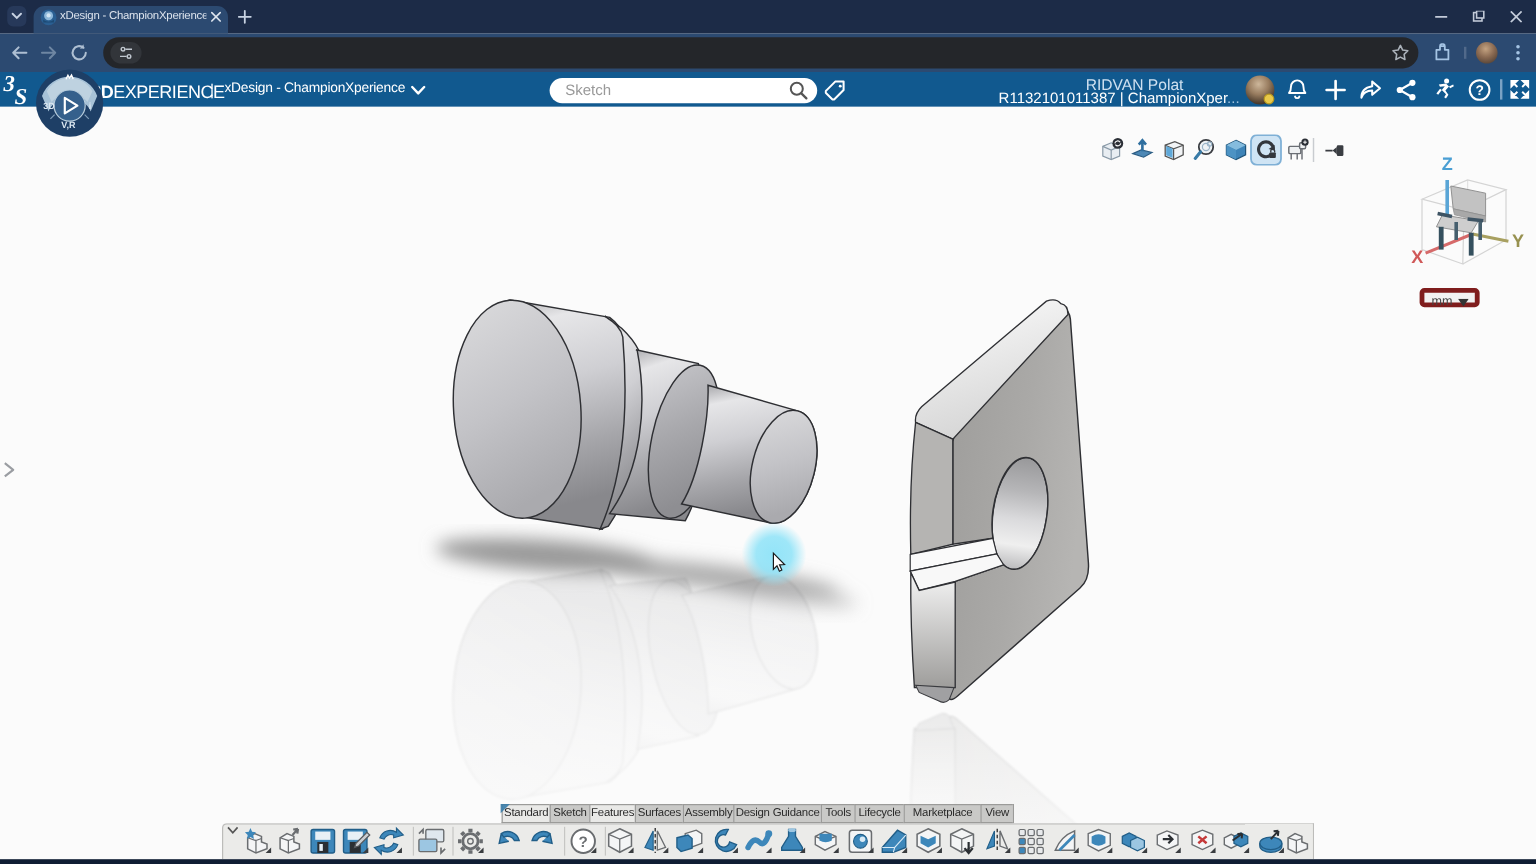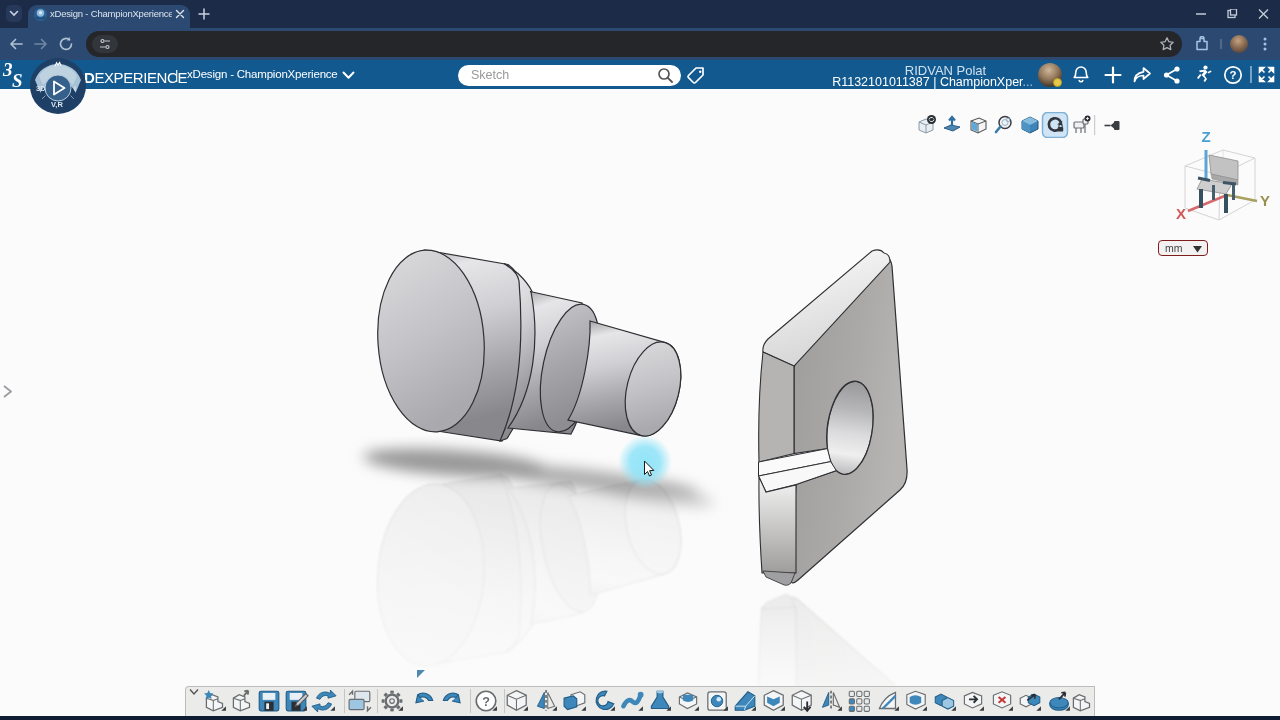--- a/index.html
+++ b/index.html
@@ -310,30 +310,43 @@
   <path d="M37 51 L67 56 L61 66 L32 61 Z" fill="#cecece" stroke="#8e8e8e" stroke-width="0.8"></path>
   <path d="M33 50 L45 52.5" stroke="#3e5464" stroke-width="3"></path>
   <path d="M58 54.5 L71 56" stroke="#3e5464" stroke-width="3"></path>
   <rect x="34" y="61" width="4" height="19" fill="#35505e"></rect>
   <rect x="59" y="66" width="4" height="19" fill="#35505e"></rect>
   <rect x="47" y="57" width="3" height="15" fill="#465f6e"></rect>
   <rect x="67" y="57" width="3" height="15" fill="#465f6e"></rect>
  </g>
 </svg>
 
-<div class="abs" style="left:1158px;top:240px;width:50px;height:16px;background:#f2f2f2;border:1px solid #7f1d1d;border-radius:4px">
+<div class="abs" style="left:1183px;top:240px;width:50px;height:16px;background:#f2f2f2;border:4px solid #7f1d1d;border-radius:4px">
  <span style="position:absolute;left:6px;top:1px;font-size:10.5px;color:#444">mm</span>
  <svg style="position:absolute;right:5px;top:5px" width="9" height="7" viewBox="0 0 9 7">
         <path d="M0 0 L9 0 L4.5 6.5 Z" fill="#333"></path>
       </svg>
 </div>
 
 <svg class="abs" style="left:2px;top:384px" width="12" height="15" viewBox="0 0 12 15">
  <path d="M2 2 L9 7.5 L2 13" stroke="#9a9da2" stroke-width="1.8" fill="none" stroke-linejoin="round"></path>
     </svg>
+<div class="abs" style="left:418px;top:670px;height:16px;display:flex">
+      <div style="background:#e9e9e7;border:1px solid #9b9b99;border-right:none;width:40px;font-size:9.5px;letter-spacing:-0.2px;color:#2a2a2a;line-height:14px;text-align:center;overflow:hidden;white-space:nowrap">Standard</div>
+      <div style="background:#c9c9c7;border:1px solid #9b9b99;border-right:none;width:33px;font-size:9.5px;letter-spacing:-0.2px;color:#2a2a2a;line-height:14px;text-align:center;overflow:hidden;white-space:nowrap">Sketch</div>
+      <div style="background:#e9e9e7;border:1px solid #9b9b99;border-right:none;width:38px;font-size:9.5px;letter-spacing:-0.2px;color:#2a2a2a;line-height:14px;text-align:center;overflow:hidden;white-space:nowrap">Features</div>
+      <div style="background:#c9c9c7;border:1px solid #9b9b99;border-right:none;width:40px;font-size:9.5px;letter-spacing:-0.2px;color:#2a2a2a;line-height:14px;text-align:center;overflow:hidden;white-space:nowrap">Surfaces</div>
+      <div style="background:#c9c9c7;border:1px solid #9b9b99;border-right:none;width:42px;font-size:9.5px;letter-spacing:-0.2px;color:#2a2a2a;line-height:14px;text-align:center;overflow:hidden;white-space:nowrap">Assembly</div>
+      <div style="background:#c9c9c7;border:1px solid #9b9b99;border-right:none;width:73px;font-size:9.5px;letter-spacing:-0.2px;color:#2a2a2a;line-height:14px;text-align:center;overflow:hidden;white-space:nowrap">Design Guidance</div>
+      <div style="background:#c9c9c7;border:1px solid #9b9b99;border-right:none;width:28px;font-size:9.5px;letter-spacing:-0.2px;color:#2a2a2a;line-height:14px;text-align:center;overflow:hidden;white-space:nowrap">Tools</div>
+      <div style="background:#c9c9c7;border:1px solid #9b9b99;border-right:none;width:41px;font-size:9.5px;letter-spacing:-0.2px;color:#2a2a2a;line-height:14px;text-align:center;overflow:hidden;white-space:nowrap">Lifecycle</div>
+      <div style="background:#c9c9c7;border:1px solid #9b9b99;border-right:none;width:64px;font-size:9.5px;letter-spacing:-0.2px;color:#2a2a2a;line-height:14px;text-align:center;overflow:hidden;white-space:nowrap">Marketplace</div>
+      <div style="background:#c9c9c7;border:1px solid #9b9b99;border-right:none;width:27px;font-size:9.5px;letter-spacing:-0.2px;color:#2a2a2a;line-height:14px;text-align:center;overflow:hidden;white-space:nowrap">View</div>
+      <div style="width:1px;background:#9b9b99"></div>
+    </div>
     <svg class="abs" style="left:417px;top:670px" width="8" height="8" viewBox="0 0 8 8">
       <path d="M0 0 L8 0 L0 8 Z" fill="#3a7ca8" opacity="0.9"></path>
     </svg>
     <div class="abs" style="left:185px;top:686px;width:910px;height:30px;background:#ebebe9;border:1px solid #bcbcba;border-bottom:none;border-radius:4px 0 0 0"></div>
     <svg class="abs" style="left:188px;top:688px" width="12" height="8" viewBox="0 0 12 8">
       <path d="M2 1.5 L6 6 L10 1.5" stroke="#555" stroke-width="1.4" fill="none"></path>
     </svg>
     <svg class="abs" style="left:185px;top:686px" width="910" height="30" viewBox="0 0 910 30">
       <g transform="translate(16.8,1.8) scale(1.15)">
         <path d="M4 9 L9 6 L14 8 L14 12 L18 13.5 L18 17 L10 20 L4 17 Z" fill="#f4f5f6" stroke="#6a6d70" stroke-width="1.1"></path>

